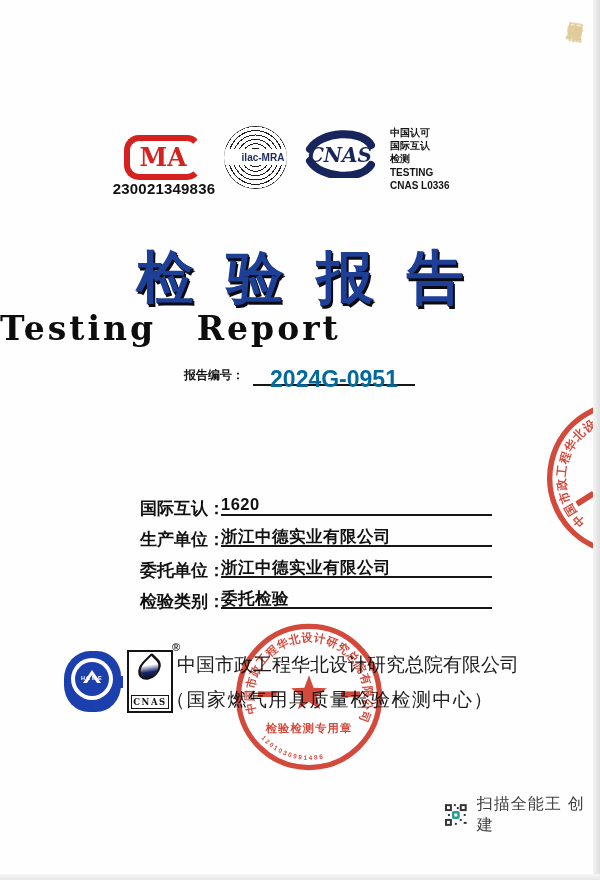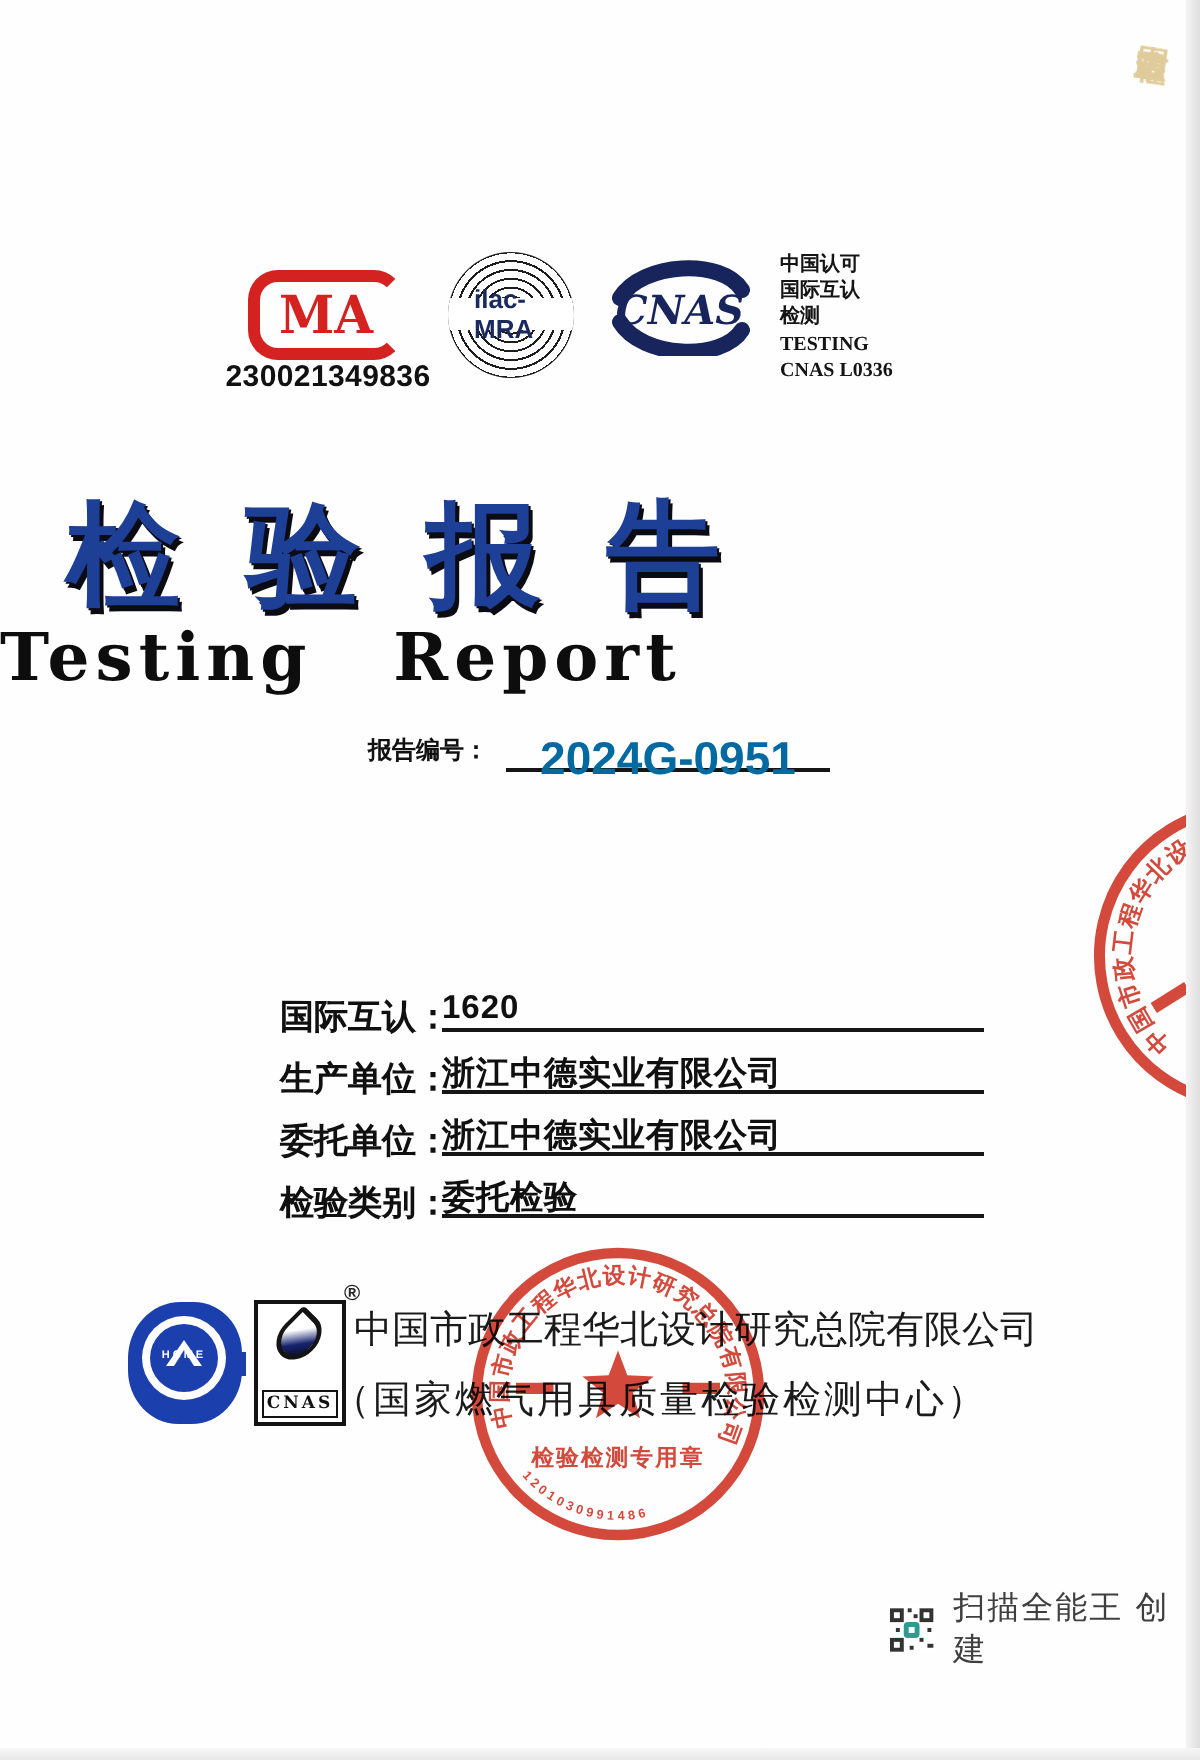--- a/index.html
+++ b/index.html
@@ -22,29 +22,29 @@
   .cma-letters { color:#d42220; font-weight:900; font-size:25px; letter-spacing:0px;
     font-family:"DejaVu Serif","Liberation Serif",serif; transform:scaleY(1.05); }
   .cma-number { position:absolute; left:112px; top:180px; width:104px; text-align:center;
     font-size:15px; font-weight:bold; color:#111; letter-spacing:0.2px; }
 
   .ilac { position:absolute; left:224px; top:126px; width:63px; height:63px; border-radius:50%;
     background:repeating-radial-gradient(circle at 50% 50%, #1c1c1c 0 1px, #ffffff 1px 4.4px);
     overflow:hidden; }
   .ilac-band { position:absolute; left:-2px; right:-2px; top:23px; height:16px; background:#fff;
     display:flex; align-items:center; justify-content:center; }
-  .ilac-label { font-size:13px; font-weight:bold; color:#1b2a5e; letter-spacing:0;margin-left:15px; }
+  .ilac-label { font-size:10px; font-weight:bold; color:#1b2a5e; letter-spacing:0;margin-left:15px; }
 
   .cnas { position:absolute; left:305px; top:130px; width:70px; height:48px; }
   .cnas-label-txt { font-family:"DejaVu Serif","Liberation Serif",serif; }
   .accred-info { position:absolute; left:390px; top:126px; width:80px;
-    font-size:10px; font-weight:bold; color:#141414; line-height:13.2px;font-family:Liberation Serif, serif; }
-
-  
-  .title-zh { position:absolute; left:0; top:240px; width:600px; text-align:left;
+    font-size:10px; font-weight:bold; color:#141414; line-height:13.2px; }
+
+  
+  .title-zh { position:absolute; left:0; top:240px; width:600px; text-align:center;
     font-size:57px; font-weight:900; color:#1d3f96; letter-spacing:33px; text-indent:33px;
     text-shadow:2px 3px 0 #0b0b14, 1px 1px 0 #0b0b14; }
   .title-en { position:absolute; left:0; top:309px; width:600px; text-align:left;
     font-family:"DejaVu Serif","Liberation Serif",serif; font-size:33px; font-weight:bold;
     color:#0d0d0d; letter-spacing:3px; word-spacing:26px; }
 
   
   .report-row { position:absolute; left:0; top:366px; width:600px; height:26px; }
   .report-label { position:absolute; left:184px; top:1px; font-size:12px; font-weight:bold; color:#111; }
   .report-value-box { position:absolute; left:253px; top:0; width:162px; height:20px;

